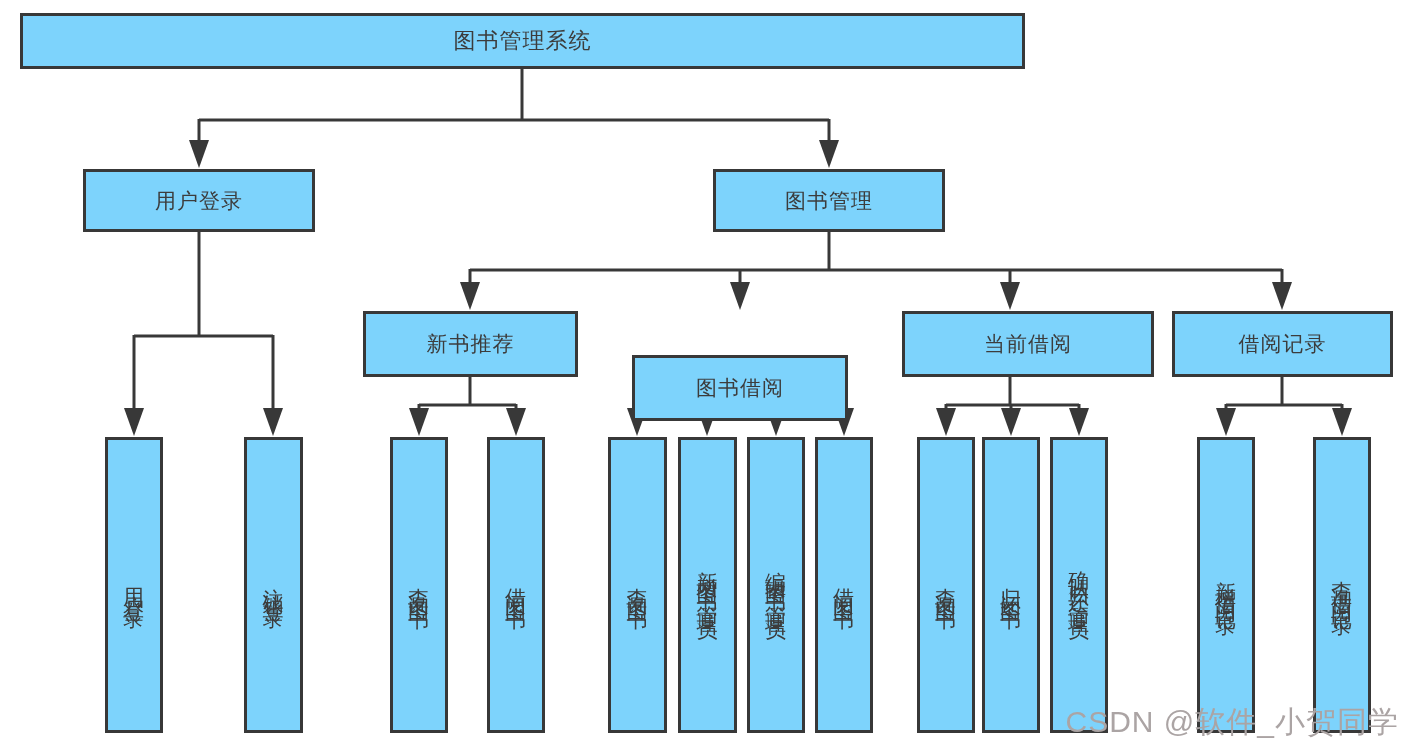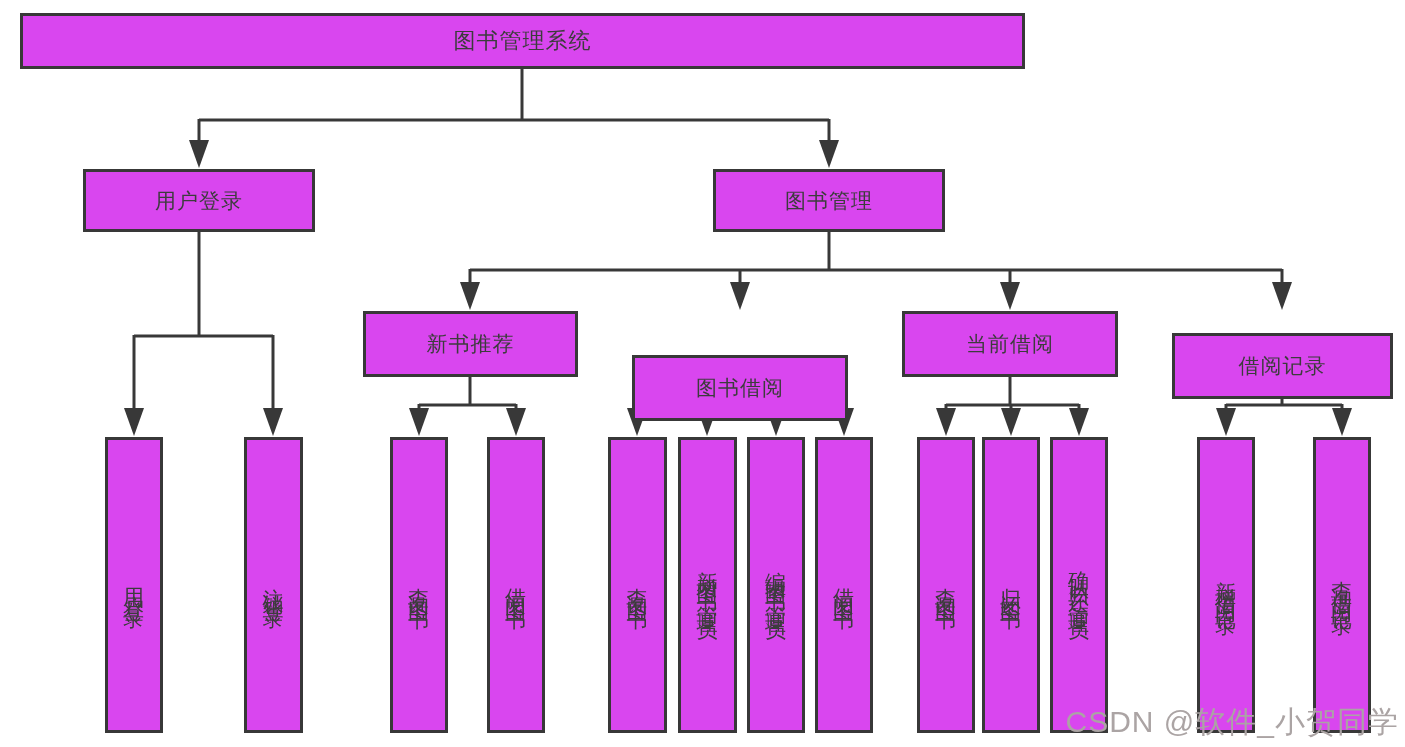--- a/index.html
+++ b/index.html
@@ -19,21 +19,21 @@
     position: absolute;
     left: 0; top: 0;
     width: 1405px;
     height: 747px;
     pointer-events: none;
   }
   .node {
     position: absolute;
     box-sizing: border-box;
     border: 3px solid #383838;
-    background: #d946ef;
+    background: #7dd3fc;
     display: flex;
     align-items: center;
     justify-content: center;
     color: #3c3c3c;
   }
   .hlabel {
     font-size: 21px;
     letter-spacing: 1px;
     white-space: nowrap;
   }
@@ -140,24 +140,24 @@
   <div class="node" style="left:713px; top:169px; width:232px; height:63px;">
     <span class="hlabel">图书管理</span>
   </div>
 
   <div class="node" style="left:363px; top:311px; width:215px; height:66px;">
     <span class="hlabel">新书推荐</span>
   </div>
   <div class="node" style="left:632px; top:311px; width:216px; height:66px;margin-top:44px;">
     <span class="hlabel">图书借阅</span>
   </div>
-  <div class="node" style="left:902px; top:311px; width:216px; height:66px;font-family:Liberation Serif, serif;">
+  <div class="node" style="left:902px; top:311px; width:252px; height:66px;font-family:Liberation Serif, serif;">
     <span class="hlabel">当前借阅</span>
   </div>
-  <div class="node" style="left:1172px; top:311px; width:221px; height:66px;margin-top:22px;">
+  <div class="node" style="left:1172px; top:311px; width:221px; height:66px;">
     <span class="hlabel">借阅记录</span>
   </div>
 
   <div class="node" style="left:105px; top:437px; width:58px; height:296px;">
     <span class="vlabel">用户登录</span>
   </div>
   <div class="node" style="left:244px; top:437px; width:59px; height:296px;">
     <span class="vlabel">注销登录</span>
   </div>
 

